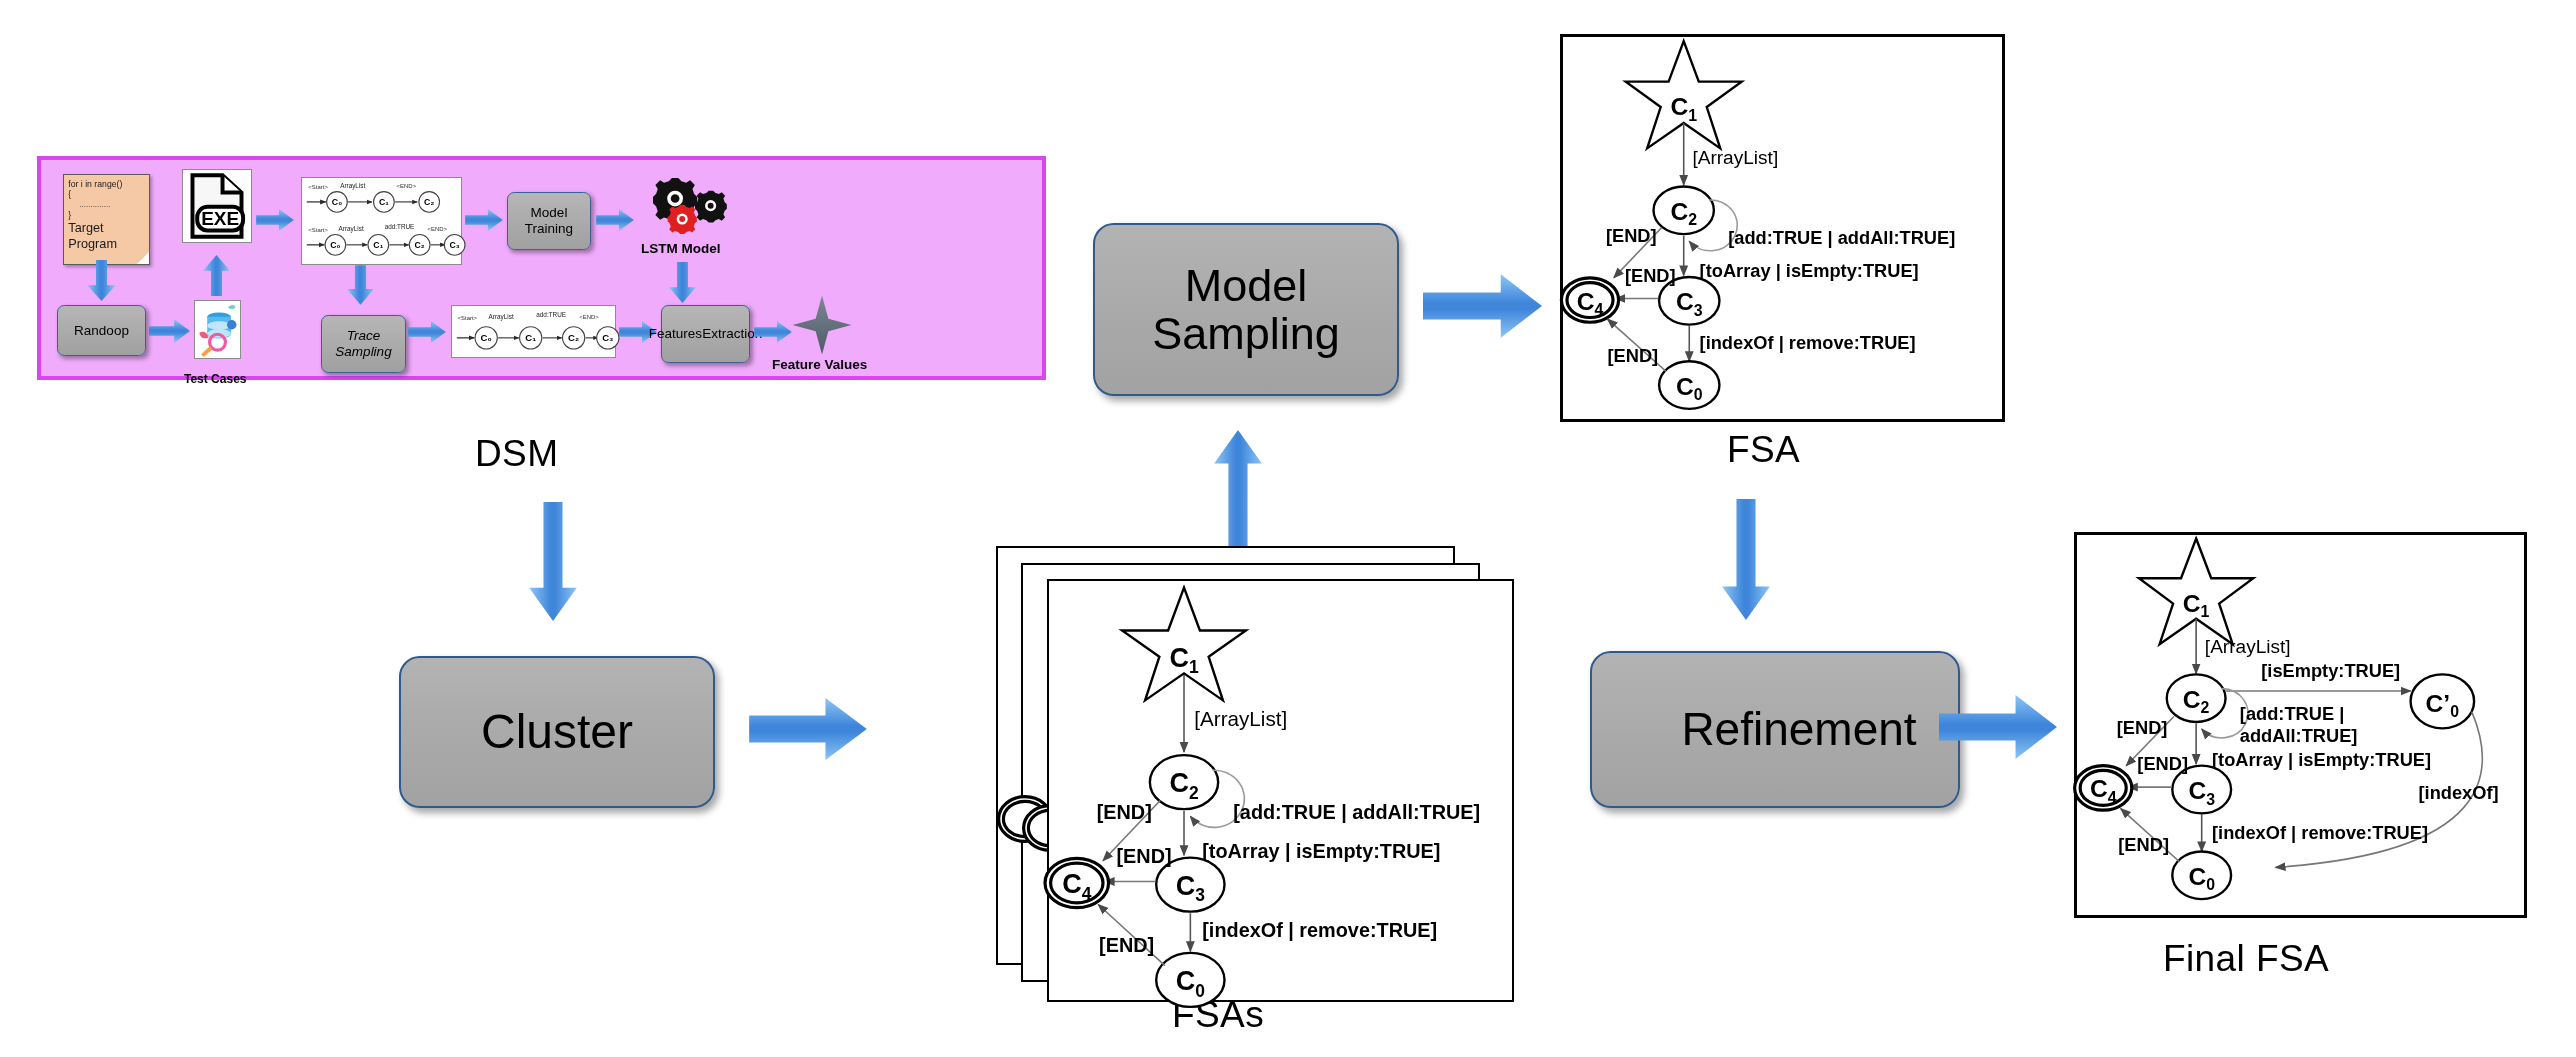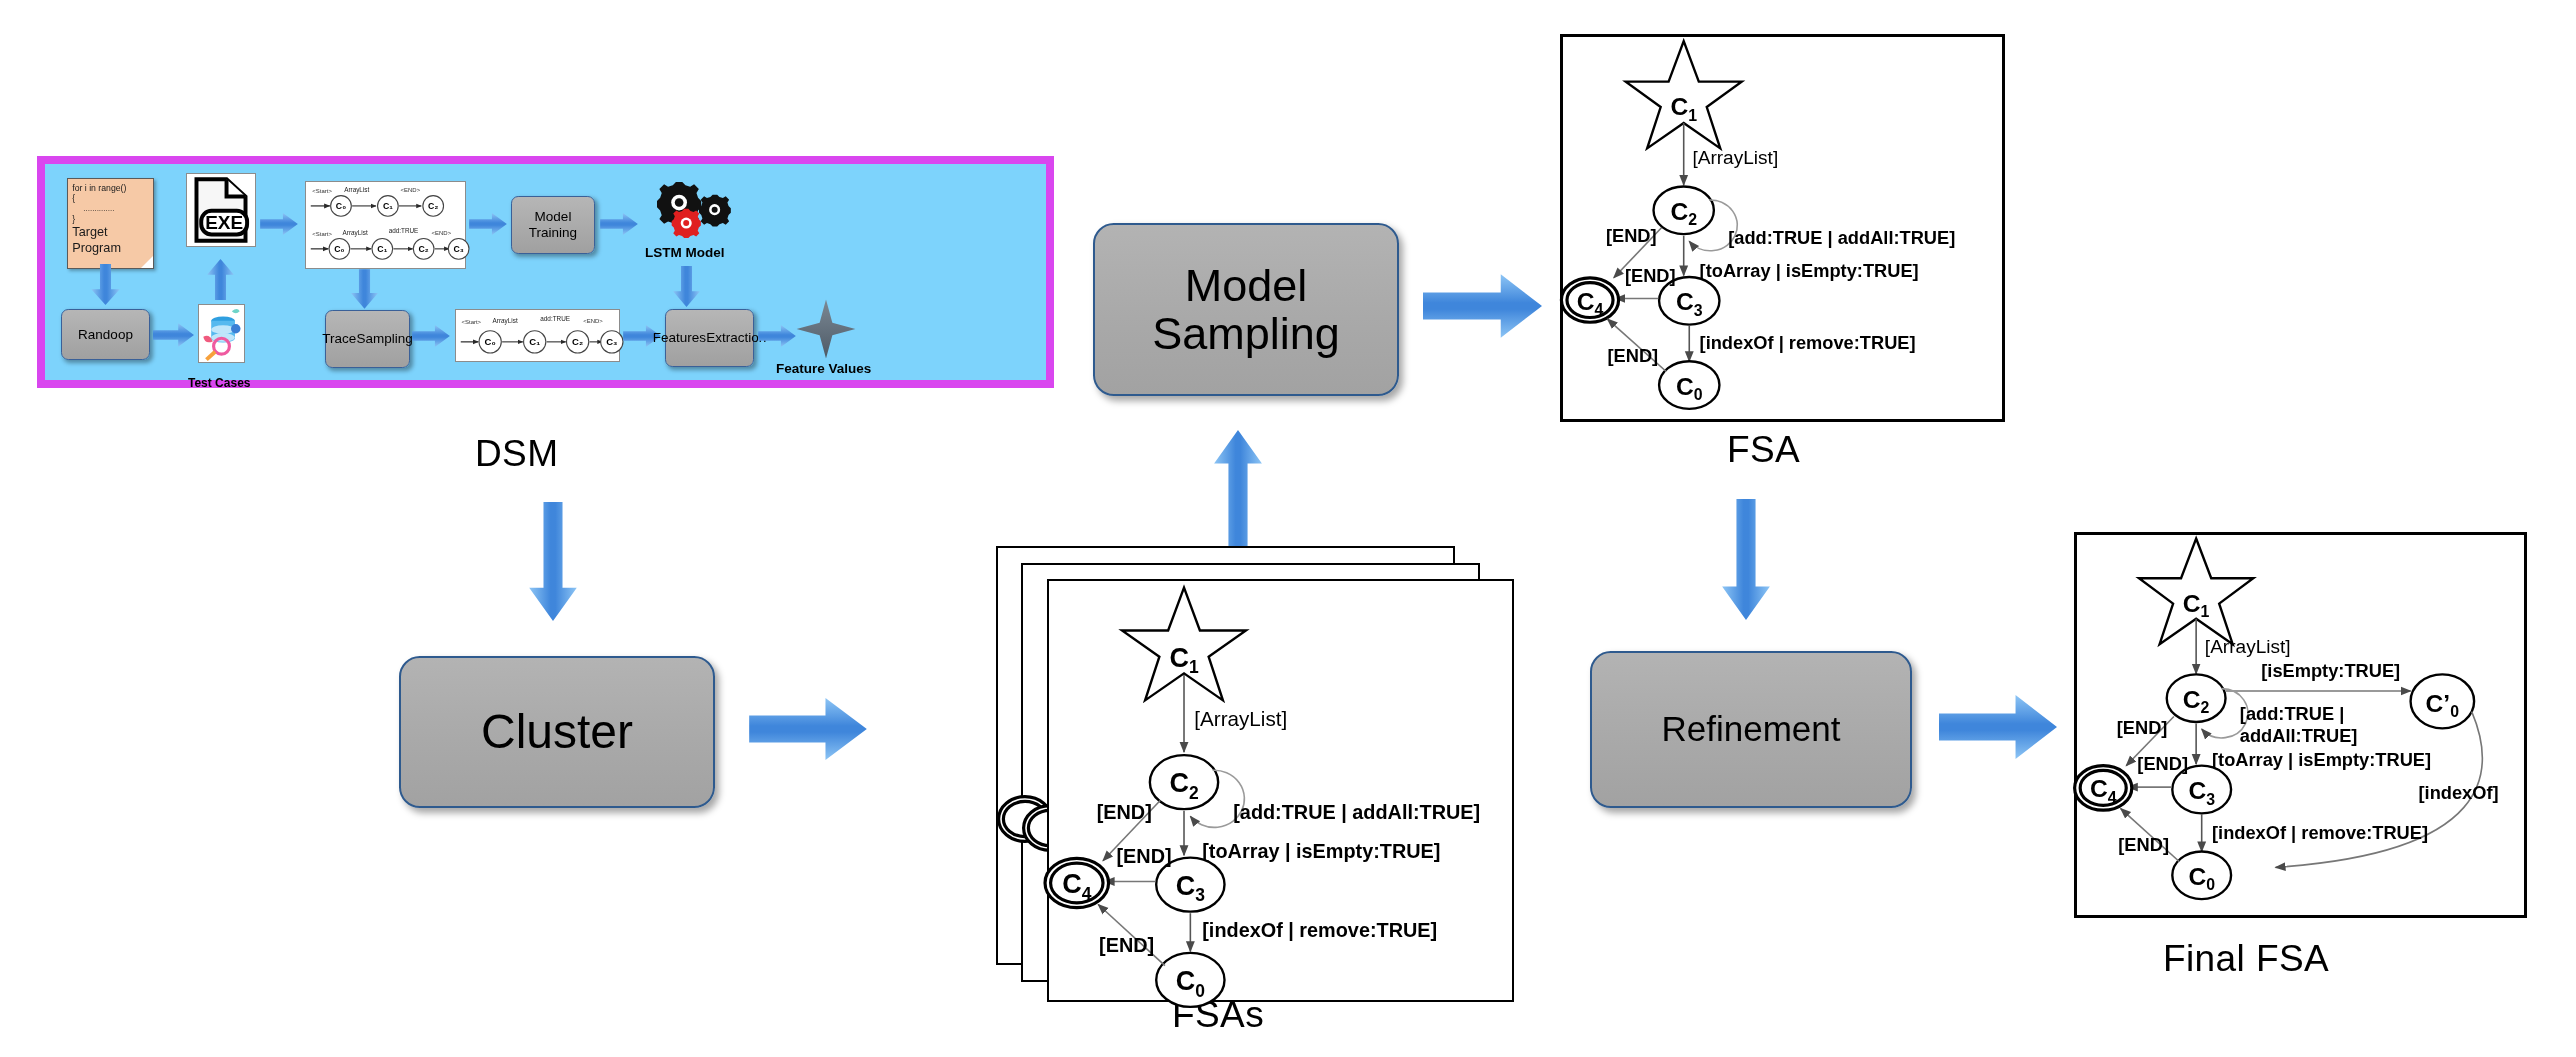--- a/index.html
+++ b/index.html
@@ -19,21 +19,21 @@
     border:1.6px solid #3a6098;border-radius:7.2px;
     box-shadow:2.4px 2.4px 4px rgba(0,0,0,.35);
     display:flex;align-items:center;justify-content:center;text-align:center;
     font-size:13.5px;line-height:1.15;
   }
   
   .caption{font-size:37px;letter-spacing:0.4px;white-space:nowrap;}
   
   .panel{background:#fff;border:3.2px solid #000;}
   .panel-thin{background:#fff;border:2.4px solid #000;}
-  .dsm-box{background:#7dd3fc;border:8px solid #d946ef;}
+  .dsm-box{background:#f0abfc;border:4px solid #d946ef;}
   .inner-frame{background:#fff;border:0.8px solid #8c8c8c;text-align:right;}
   
   .note{
     background:#f6c9a6;border:1.6px solid #5a5a5a;
     box-shadow:2.4px 2.4px 3.2px rgba(0,0,0,.3);
     font-size:8.7px;line-height:1.25;padding:4px 4.8px;color:#1a1a1a;
     position:relative;overflow:hidden;
   }
   .note .big{font-size:12.7px;}
   .note .fold{position:absolute;right:0;bottom:0;width:0;height:0;
@@ -194,21 +194,21 @@
     </g>
     <circle cx="47" cy="52" r="7" fill="#fff"></circle>
     <circle cx="47" cy="52" r="3.8" fill="#e02020"></circle>
   </svg>
   <div class="abs lbl" style="left:600px;top:81px;">LSTM Model</div>
 
   <svg class="abs" style="left:306px;top:105px;" width="27" height="40" viewBox="0 0 34 50">
     <path d="M10,0 H24 V30 H34 L17,50 L0,30 H10 Z" fill="url(#arrV)"></path>
   </svg>
 
-  <div class="abs proc-sm" style="left:280px;top:146px;width:83px;height:56px;flex-direction:row;">
+  <div class="abs proc-sm" style="left:280px;top:155px;width:83px;height:56px;flex-direction:column;font-style:italic;">
     <span>Trace</span>
     <span>Sampling</span>
   </div>
 
   <svg class="abs" style="left:367px;top:161px;" width="38" height="22" viewBox="0 0 48 28">
     <path d="M0,8 H29 V0 L48,14 L29,28 V20 H0 Z" fill="url(#arrH)"></path>
   </svg>
 
   <div class="abs inner-frame" style="left:410px;top:145px;width:163px;height:51px;">
     <svg width="163" height="51" viewBox="0 0 205 64">
@@ -378,21 +378,21 @@
     <text x="56" y="409" font-size="23" font-weight="700">[END]</text>
   </svg>
 </div>
 
 <div class="abs caption" style="left:1727px;top:429px;">FSA</div>
 
 <svg class="abs" style="left:1722px;top:499px;" width="48" height="121" viewBox="0 0 60 152">
   <path d="M18,0 H42 V110 H60 L30,152 L0,110 H18 Z" fill="url(#arrV)"></path>
 </svg>
 
-<div class="abs proc" style="left:1590px;top:651px;width:318px;height:153px;font-size:35px;">
+<div class="abs proc" style="left:1590px;top:651px;width:318px;height:153px;font-size:46px;padding-left:48px;">
   <span>Refinement</span>
 </div>
 
 <svg class="abs" style="left:1939px;top:695px;" width="118" height="64" viewBox="0 0 148 80">
   <path d="M0,23 H96 V0 L148,40 L96,80 V57 H0 Z" fill="url(#arrH)"></path>
 </svg>
 
 <div class="abs panel" style="left:2074px;top:532px;width:447px;height:380px;">
   <svg width="440" height="374" viewBox="0 0 554 470">
 

